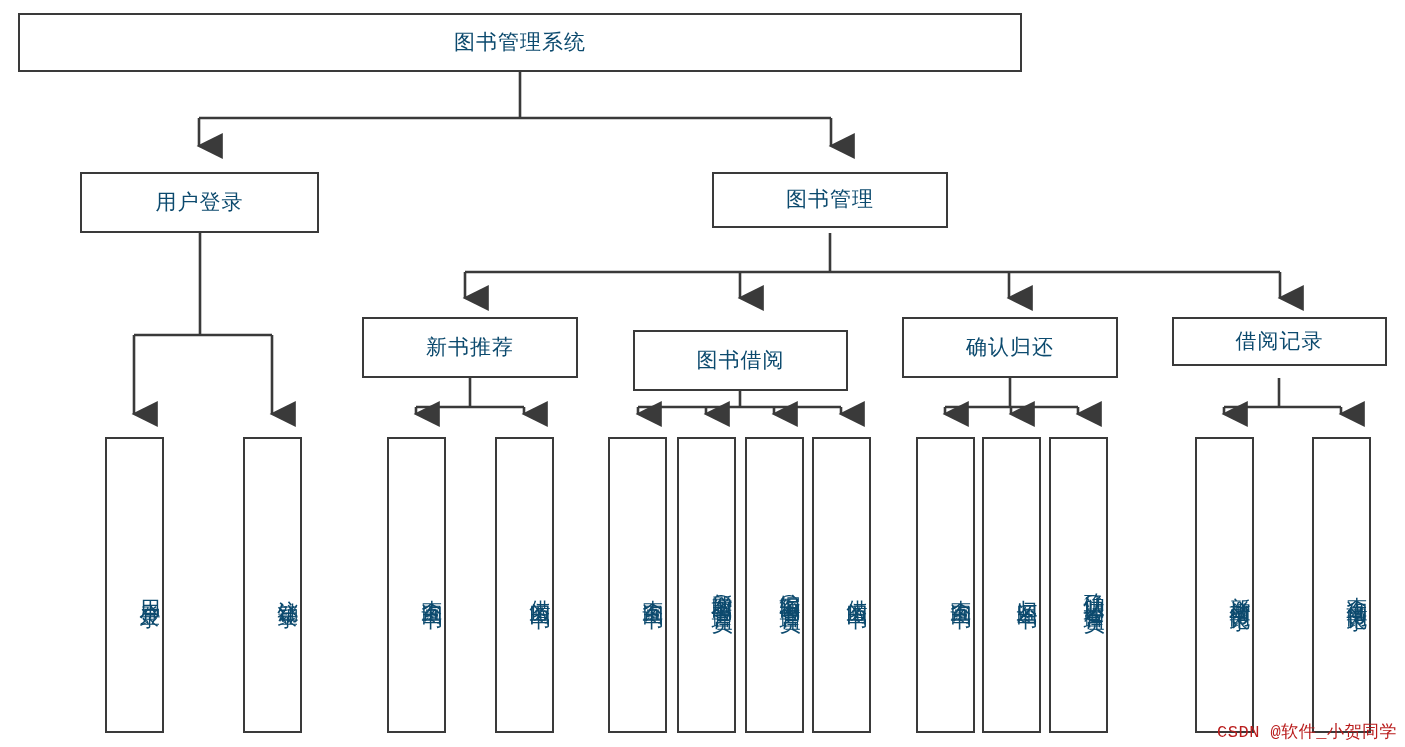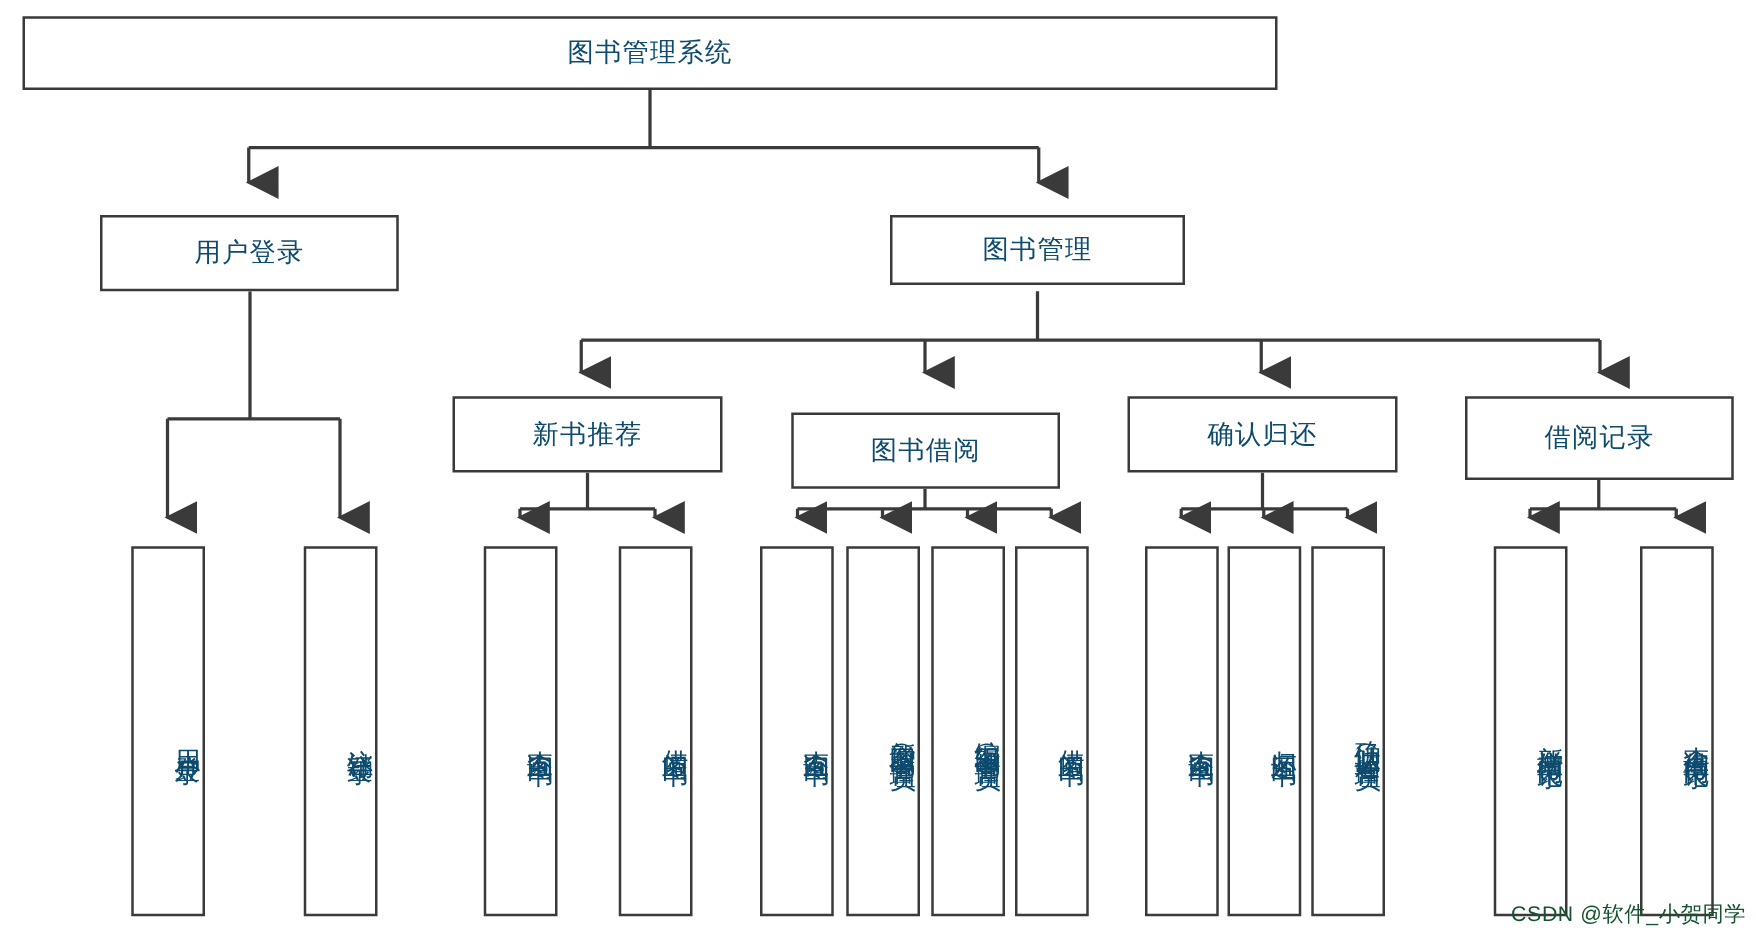--- a/index.html
+++ b/index.html
@@ -55,24 +55,24 @@
   }
   .node-v > span {
     writing-mode: vertical-rl;
     text-orientation: upright;
   }
   #watermark {
     position: absolute;
     right: 8px;
     bottom: 4px;
     font-size: 17px;
-    color: #14532d;
+    color: #b91c1c;
     letter-spacing: 0.5px;
     white-space: nowrap;
-    font-family: Liberation Sans, sans-serif;
+    font-family: Liberation Mono, monospace;
   }
 </style>
 </head>
 <body>
 
 <div id="canvas">
 
   <svg class="wires" viewBox="0 0 1405 747">
     <defs>
       <marker id="arrow" viewBox="0 0 12 12" refX="6" refY="10" markerWidth="11" markerHeight="11" orient="auto">
@@ -136,21 +136,21 @@
 
   <div class="node node-h" style="left:362px; top:317px; width:216px; height:61px;justify-content:center;">
     <span>新书推荐</span>
   </div>
   <div class="node node-h" style="left:633px; top:330px; width:215px; height:61px;">
     <span>图书借阅</span>
   </div>
   <div class="node node-h" style="left:902px; top:317px; width:216px; height:61px;">
     <span>确认归还</span>
   </div>
-  <div class="node node-h" style="left:1172px; top:317px; width:215px; height:67px;">
+  <div class="node node-h" style="left:1172px; top:317px; width:215px; height:49px;">
     <span>借阅记录</span>
   </div>
 
   <div class="node node-v" style="left:105px; top:437px; width:59px; height:296px;">
     <span>用户登录</span>
   </div>
   <div class="node node-v" style="left:243px; top:437px; width:59px; height:296px;">
     <span>注销登录</span>
   </div>
 

